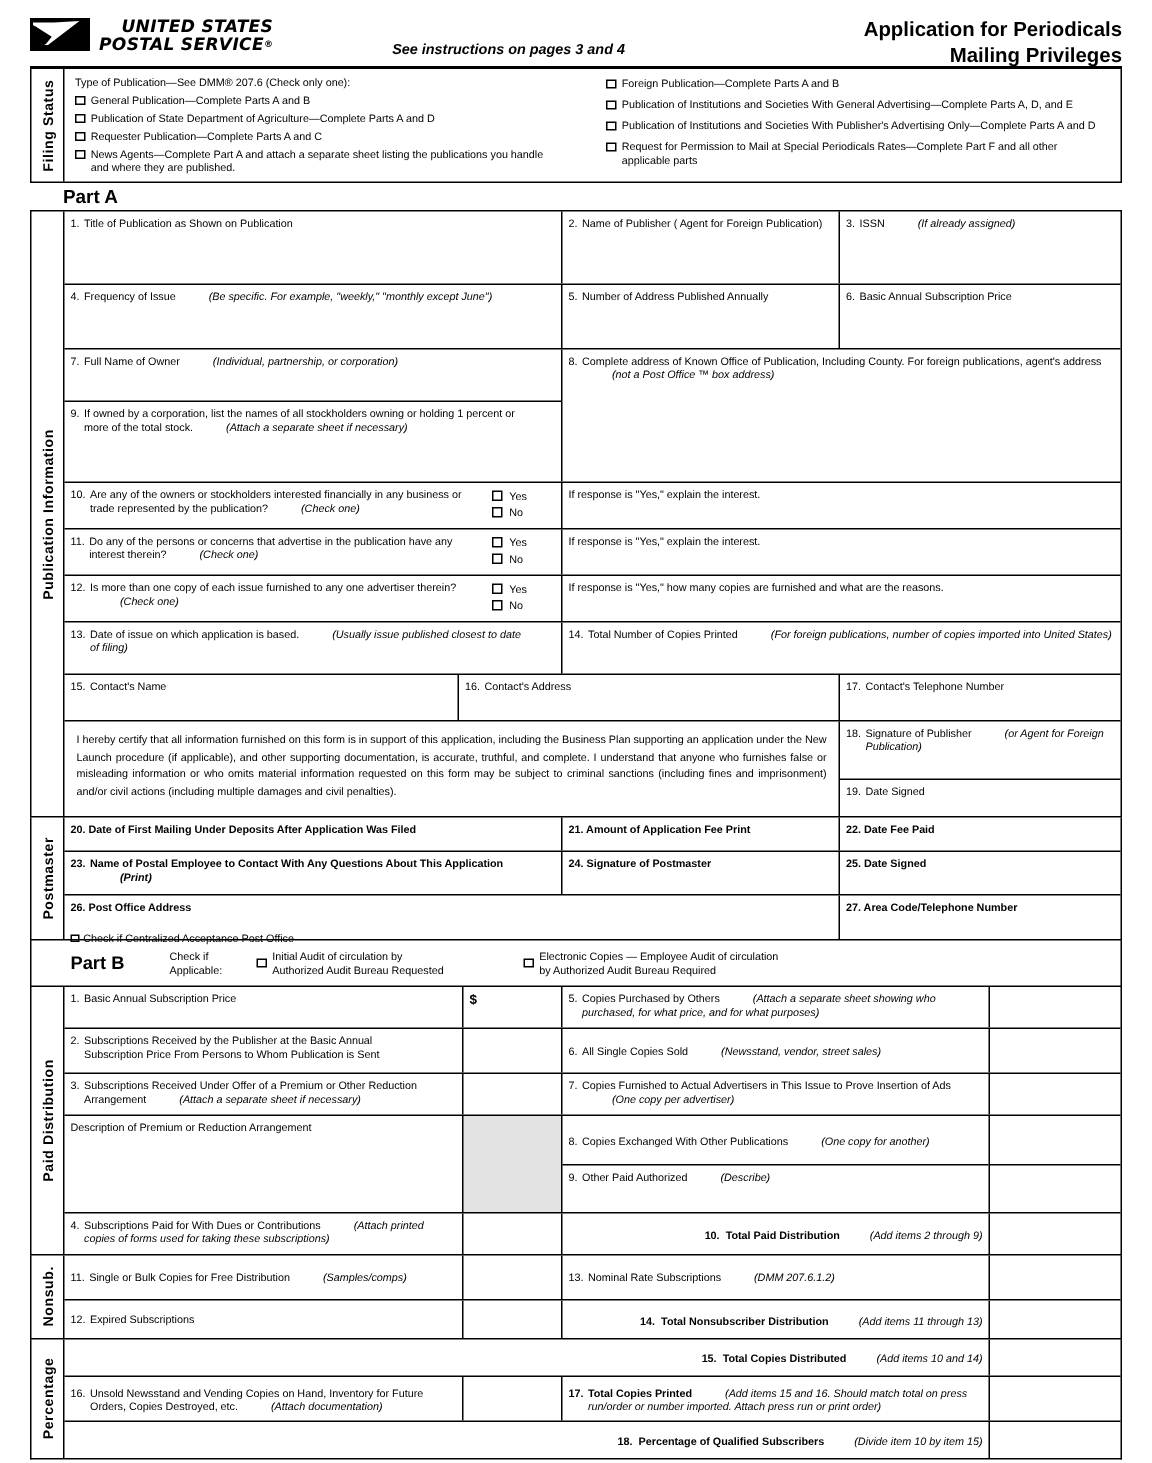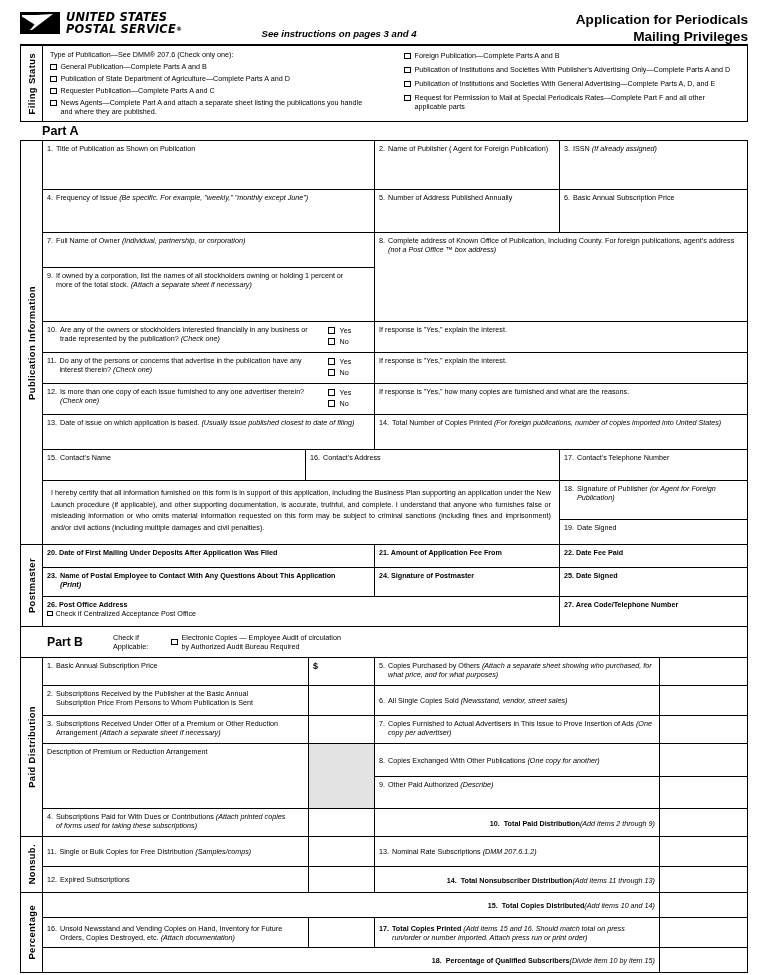--- a/index.html
+++ b/index.html
@@ -14,21 +14,21 @@
     font-size: 7.2px;
     overflow: hidden;
   }
   .page { width: 768px; height: 975px; position: relative; padding: 0 20px; }
 
   
   .hdr { display: flex; align-items: flex-start; padding-top: 11px; height: 44px; }
   .logo-wrap { display: flex; align-items: center; }
   .eagle { width: 40px; height: 22px; background:#000; position: relative; overflow:hidden; }
   .eagle svg { position:absolute; left:0; top:0; }
-  .logo-txt { margin-left: 6px; line-height: 1.08; }
+  .logo-txt { margin-left: 6px; line-height: 1.08; text-align: right; }
   .logo-l1, .logo-l2 {
     font-family: "DejaVu Sans", sans-serif;
     font-weight: 700; font-style: italic;
     font-size: 11.4px; letter-spacing: .2px; color:#000;
   }
   .logo-l2 .reg { font-size: 6px; font-style: normal; vertical-align: 2px; }
   .hdr-center { flex: 1; text-align: center; font-style: italic; font-weight: 700;
                 font-size: 9.6px; padding-top: 17px; }
   .hdr-right { text-align: right; font-weight: 700; font-size: 13.6px; line-height: 1.22;
                padding-top: 1px; width: 252px; }
@@ -45,21 +45,21 @@
   .band span {
     writing-mode: vertical-rl; transform: rotate(180deg);
     font-weight: 700; font-size: 9.4px; letter-spacing: .4px; white-space: nowrap;
   }
   .row { display: flex; }
   .cell { padding: 3px 4px 2px 4px; position: relative; }
   .bt { border-top: 1.6px solid #000; }
   .bt1 { border-top: 1px solid #000; }
   .bl { border-left: 1px solid #000; }
   .bb { border-bottom: 1.6px solid #000; }
-  i, .it { font-style: italic; }
+  i, .it { font-style: italic; margin-left: 20px; }
   .b { font-weight: 700; }
 
   
   .cb {
     display: inline-block; width: 6.5px; height: 6.5px;
     border: 1.3px solid #000; background: #fff;
     vertical-align: middle; margin-right: 4px; flex: 0 0 6.5px;
   }
   .cbrow { display: flex; align-items: flex-start; margin-top: 3px; }
   .cbrow .cb { margin-top: 1.5px; }
@@ -140,25 +140,25 @@
             <span class="tx" style="width:310px">News Agents—Complete Part A and attach a separate sheet listing the publications you handle and where they are published.</span>
           </div>
       </div>
       <div class="fs-right">
         <div class="cbrow" style="margin-top:1px">
             <span class="cb"></span>
             <span class="tx">Foreign Publication—Complete Parts A and B</span>
           </div>
         <div class="cbrow" style="margin-top:5px">
             <span class="cb"></span>
+            <span class="tx" style="width:320px">Publication of Institutions and Societies With General Advertising—Complete Parts A, D, and E</span>
+          </div>
+        <div class="cbrow" style="margin-top:5px">
+            <span class="cb"></span>
             <span class="tx" style="width:320px">Publication of Institutions and Societies With Publisher's Advertising Only—Complete Parts A and D</span>
-          </div>
-        <div class="cbrow" style="margin-top:5px">
-            <span class="cb"></span>
-            <span class="tx" style="width:320px">Publication of Institutions and Societies With General Advertising—Complete Parts A, D, and E</span>
           </div>
         <div class="cbrow" style="margin-top:5px">
             <span class="cb"></span>
             <span class="tx" style="width:320px">Request for Permission to Mail at Special Periodicals Rates—Complete Part F and all other applicable parts</span>
           </div>
       </div>
     </div>
   </div>
 
   <div class="parttitle">Part A</div>
@@ -356,53 +356,60 @@
   </div>
 
   <div class="frame bb">
     <div class="row">
       <div class="band">
           <span>Postmaster</span>
         </div>
       <div style="flex:1">
         <div class="row" style="height:22px">
           <div class="cell b" style="width:331px"><span>20.</span> <span>Date of First Mailing Under Deposits After Application Was Filed</span></div>
-          <div class="cell bl b" style="width:185px"><span>21.</span> <span>Amount of Application Fee From</span></div>
+          <div class="cell bl b" style="width:185px"><span>21.</span> <span>Amount of Application Fee Print</span></div>
           <div class="cell bl b" style="flex:1"><span>22.</span> <span>Date Fee Paid</span></div>
         </div>
         <div class="row bt" style="height:29px">
           <div class="cell" style="width:331px">
             <div class="num b">
                 <span class="n">23.</span>
                 <span class="t" style="width:290px"><span>Name of Postal Employee to Contact With Any Questions About This Application </span><i>(Print)</i></span>
               </div>
           </div>
           <div class="cell bl b" style="width:185px"><span>24.</span> <span>Signature of Postmaster</span></div>
           <div class="cell bl b" style="flex:1"><span>25.</span> <span>Date Signed</span></div>
         </div>
         <div class="row bt" style="height:30px">
           <div class="cell" style="width:516px">
             <div class="b"><span>26.</span> <span>Post Office Address</span></div>
-            <div style="display:flex;align-items:center;margin-top:0">
+            <div style="display:flex;align-items:center;margin-top:12px">
               <span style="display:inline-block;width:5.5px;height:5.5px;border:1px solid #000;margin-right:3px"></span>
               <span>Check if Centralized Acceptance Post Office</span>
             </div>
           </div>
           <div class="cell bl b" style="flex:1"><span>27.</span> <span>Area Code/Telephone Number</span></div>
         </div>
       </div>
     </div>
   </div>
 
   <div class="frame bb">
     <div class="row" style="height:30px; align-items:center; padding-left:22px">
       <div style="font-weight:700;font-size:12.2px;width:70px;padding-left:4px">Part B</div>
       <div style="width:58px;line-height:1.3">
         <div>Check if</div>
         <div>Applicable:</div>
+      </div>
+      <div style="display:flex;align-items:center;width:178px">
+        <span class="cb"></span>
+        <span style="line-height:1.3">
+          <span style="display:block">Initial Audit of circulation by</span>
+          <span style="display:block">Authorized Audit Bureau Requested</span>
+        </span>
       </div>
       <div style="display:flex;align-items:center;flex:1">
         <span class="cb"></span>
         <span style="line-height:1.3">
           <span style="display:block">Electronic Copies — Employee Audit of circulation</span>
           <span style="display:block">by Authorized Audit Bureau Required</span>
         </span>
       </div>
     </div>
   </div>

